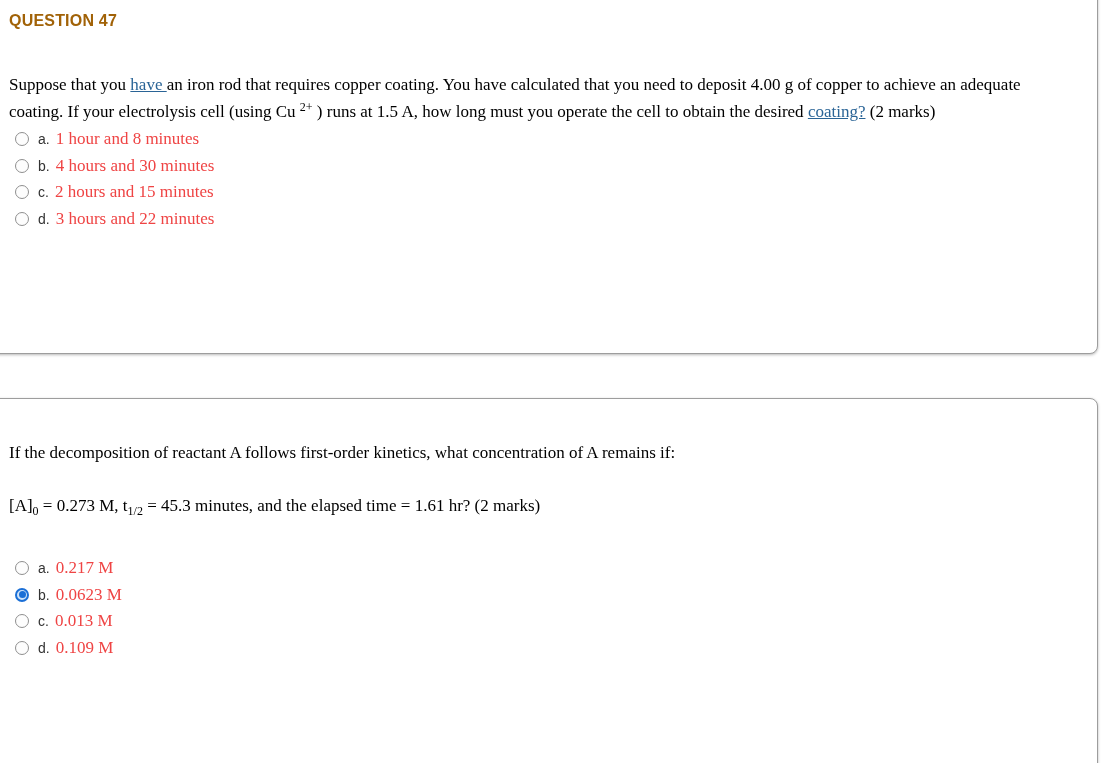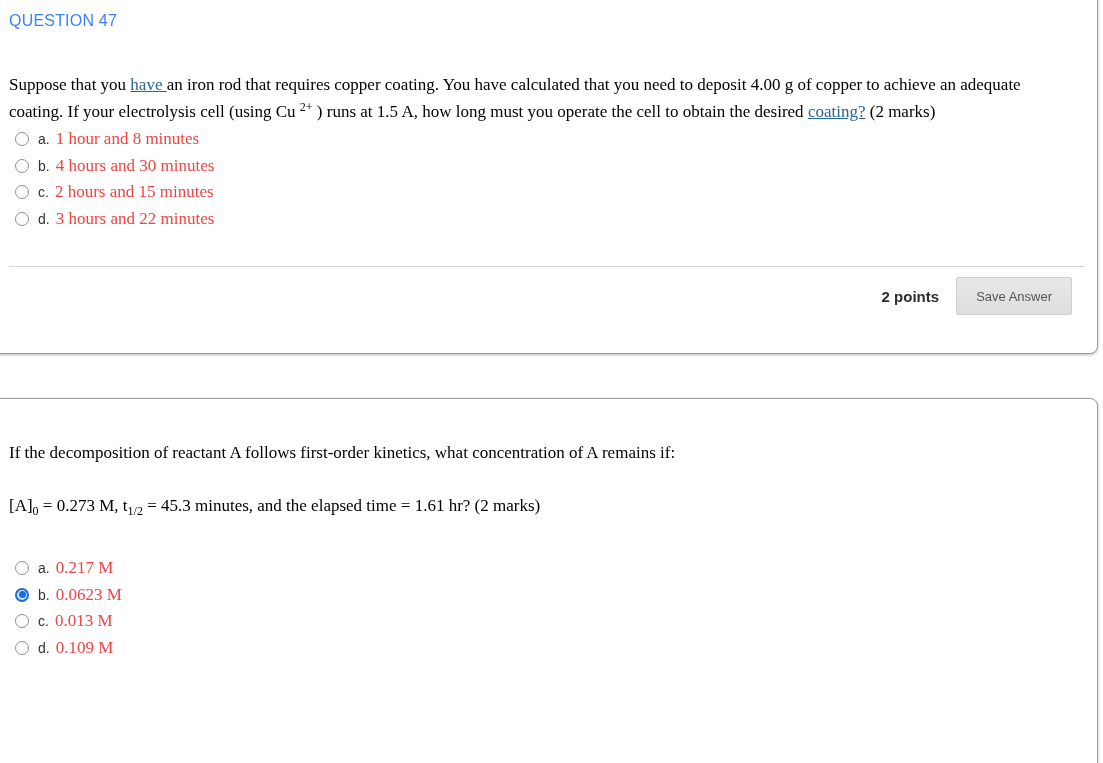--- a/index.html
+++ b/index.html
@@ -11,21 +11,21 @@
     position:absolute; left:-14px; width:1112px; background:#fff;
     border:1px solid #9d9d9d; border-radius:8px;
     box-shadow:0 1px 3px rgba(0,0,0,.28);
   }
   #card-q47 { top:-12px; height:366px; }
   #card-q48 { top:398px; height:388px; }
 
   .card-inner { padding:0 12px 0 22px; }
 
   .q-header {
-    font-size:16px; font-weight:normal; color:#3b82f6; line-height:18px;
+    font-size:16px; font-weight:bold; color:#a16207; line-height:18px;
     letter-spacing:.2px;
   }
   #card-q47 .q-header { margin-top:23px; }
   #card-q48 .q-header { margin-top:45px; }
 
   .q-text {
     font-family:"Liberation Serif", serif; font-size:17px; color:#000;
     line-height:27px; width:1055px;
   }
   #q47-text { margin-top:41px; }
@@ -93,24 +93,20 @@
         <span class="opt-letter">c.</span>
         <span class="opt-text">2 hours and 15 minutes</span>
       </div>
       <div class="option-row">
         <span class="radio"></span>
         <span class="opt-letter">d.</span>
         <span class="opt-text">3 hours and 22 minutes</span>
       </div>
     </div>
 
-    <div class="q-footer">
-      <span class="points-label">2 points</span>
-      <button class="save-btn">Save Answer</button>
-    </div>
   </div>
 </div>
 
 <div class="question-card" id="card-q48">
   <div class="card-inner">
 
     <div class="q-text" id="q48-text">If the decomposition of reactant A follows first-order kinetics, what concentration of A remains if:</div>
 
     <div class="q-text" id="q48-formula">
       <span>[A]</span><sub>0</sub><span> = 0.273 M, t</span><sub>1/2</sub><span> = 45.3 minutes, and the elapsed time = 1.61 hr?  (2 marks)</span>

